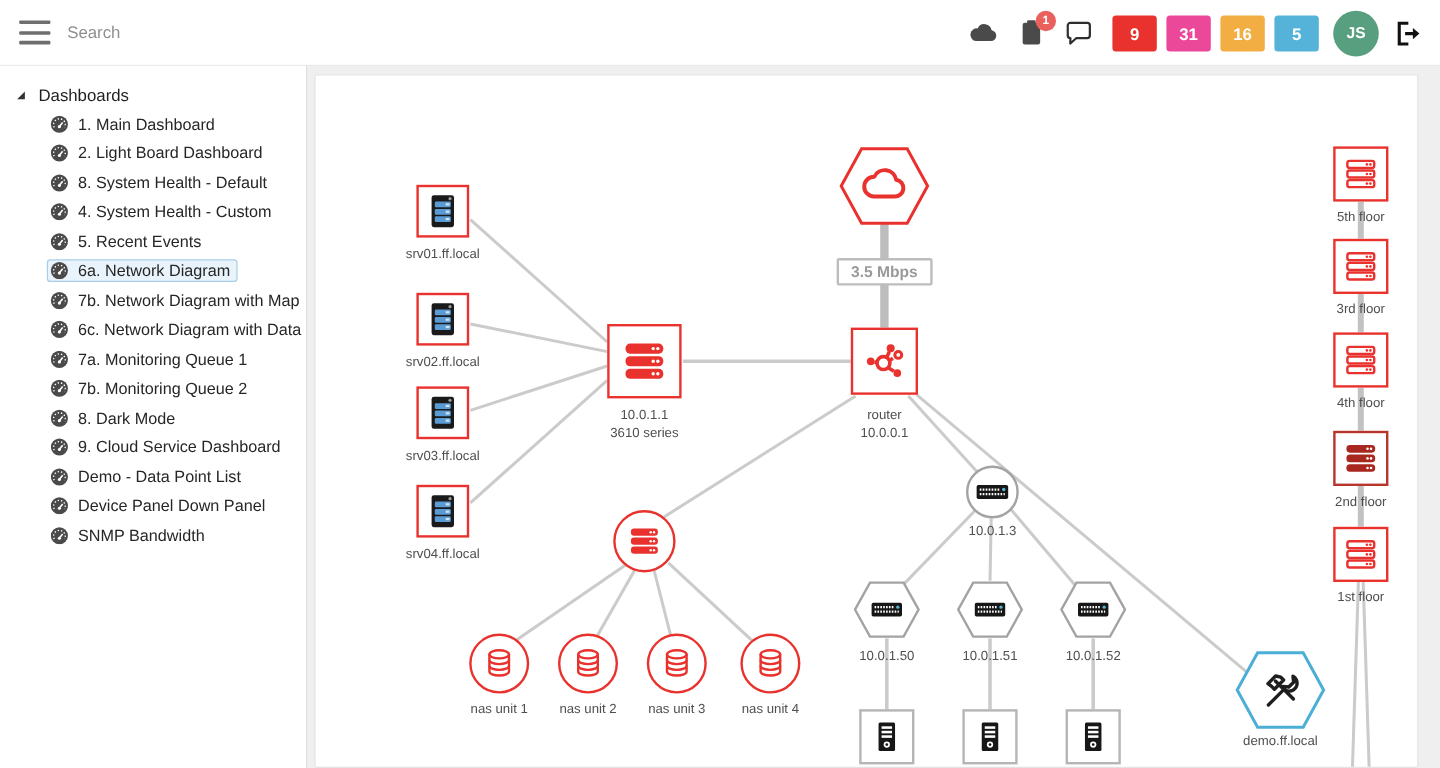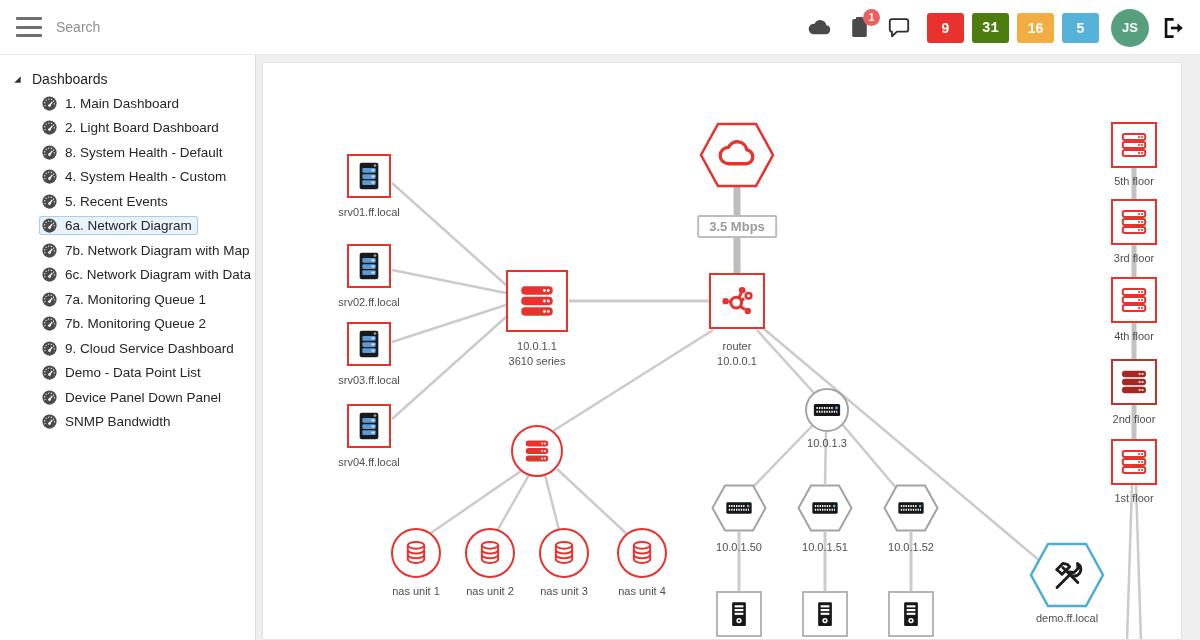--- a/index.html
+++ b/index.html
@@ -17,21 +17,21 @@
   .search-input::placeholder { color:#8f8f8f; }
   .tb-right { position:absolute; right:8px; top:0; height:55px; display:flex; align-items:center; }
   .tb-ic { width:30px; height:30px; margin:0 5px; position:relative; cursor:pointer;
            display:flex; align-items:center; justify-content:center; }
   .tb-badge-dot { position:absolute; top:-4px; right:-6px; width:17px; height:17px; border-radius:50%;
                   background:#e9605c; color:#fff; font-size:10px; font-weight:bold;
                   display:flex; align-items:center; justify-content:center; }
   .alert { min-width:37px; height:30px; border-radius:3px; color:#fff; font-size:14px; font-weight:bold;
            display:flex; align-items:center; justify-content:center; margin-left:8px; cursor:pointer; }
   .alert.a0 { background:#e9322d; }
-  .alert.a1 { background:#4d7c0f;font-family:Liberation Mono, monospace; }
+  .alert.a1 { background:#ec4899; }
   .alert.a2 { background:#f2ae43; }
   .alert.a3 { background:#55b3d9; }
   .avatar { width:38px; height:38px; border-radius:50%; background:#579f7e; color:#fff;
             font-size:13px; font-weight:bold; display:flex; align-items:center; justify-content:center;
             margin-left:12px; cursor:pointer; }
   .logout { margin-left:8px; }
 
   
   .sidebar { position:absolute; left:0; top:55px; width:256px; height:585px; background:#fff;
              border-right:1px solid #ddd; z-index:20; overflow:hidden; }
@@ -320,20 +320,28 @@
           <use href="#i-gauge"></use>
         </svg>
         <span class="slabel">7b. Monitoring Queue 2</span>
       </span>
     </div>
   <div class="srow">
       <span class="hit">
         <svg class="gico">
           <use href="#i-gauge"></use>
         </svg>
+        <span class="slabel">8. Dark Mode</span>
+      </span>
+    </div>
+  <div class="srow">
+      <span class="hit">
+        <svg class="gico">
+          <use href="#i-gauge"></use>
+        </svg>
         <span class="slabel">9. Cloud Service Dashboard</span>
       </span>
     </div>
   <div class="srow">
       <span class="hit">
         <svg class="gico">
           <use href="#i-gauge"></use>
         </svg>
         <span class="slabel">Demo - Data Point List</span>
       </span>

